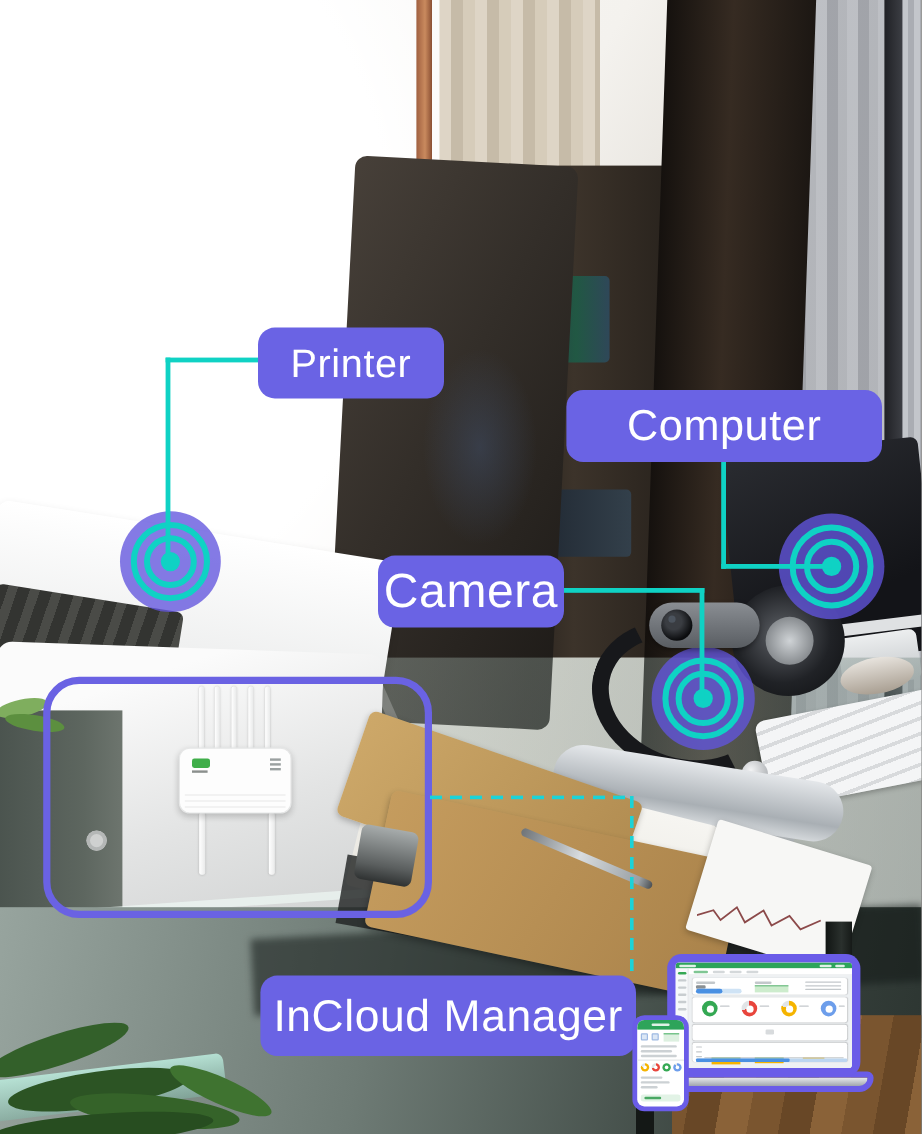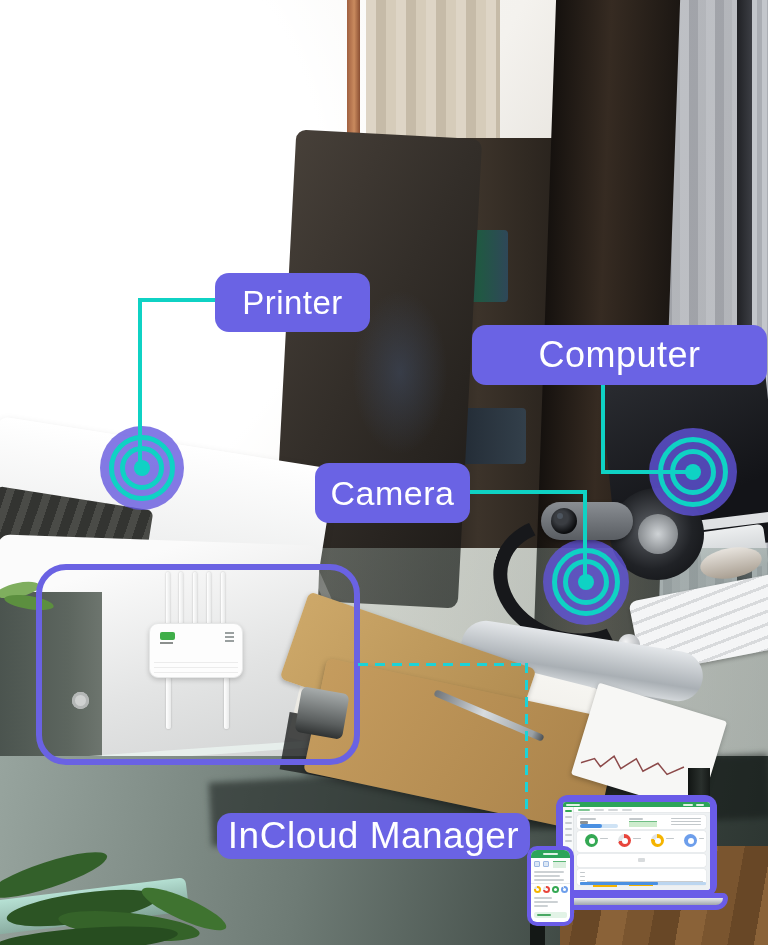--- a/index.html
+++ b/index.html
@@ -120,23 +120,23 @@
   .dot{background:var(--connector-teal);}
 
   .line{background:var(--connector-teal);z-index:22;}
   .dash-h{background:repeating-linear-gradient(90deg,var(--dashed-cyan) 0 10px,transparent 10px 17px);z-index:22;}
   .dash-v{background:repeating-linear-gradient(180deg,var(--dashed-cyan) 0 10px,transparent 10px 17px);z-index:22;}
 
   .callout{background:var(--label-bg);color:var(--label-text);border-radius:14px;
         display:flex;align-items:center;justify-content:center;z-index:30;
         letter-spacing:.5px;}
   .co-printer {left:215px;top:273px;width:155px;height:59px;font-size:33px;}
-  .co-computer{left:472px;top:325px;width:295px;height:60px;font-size:36px;}
-  .co-camera  {left:315px;top:463px;width:155px;height:60px;font-size:34px;}
-  .co-incloud {left:217px;top:813px;width:313px;height:46px;font-size:37px;}
+  .co-computer{left:472px;top:325px;width:263px;height:60px;font-size:36px;}
+  .co-camera  {left:315px;top:463px;width:155px;height:60px;font-size:40px;}
+  .co-incloud {left:217px;top:813px;width:313px;height:67px;font-size:37px;}
 
   .odu-box{left:36px;top:564px;width:324px;height:201px;border:6px solid var(--odu-box-border);
         border-radius:30px;z-index:18;}
   .odu-text{left:36px;top:724px;width:324px;text-align:center;font-size:37px;font-weight:700;
         color:var(--odu-text);z-index:19;letter-spacing:1px;}
   .ant{background:linear-gradient(90deg,#ffffff,#e9eaea);border-radius:2px;z-index:19;
         box-shadow:0 0 2px rgba(0,0,0,.25);}
   .odu-body{left:149px;top:623px;width:94px;height:55px;background:#fdfdfd;border-radius:9px;
         border:1px solid #e6e7e7;z-index:19;box-shadow:0 2px 5px rgba(0,0,0,.18);}
   .odu-logo{left:10px;top:8px;width:15px;height:8px;background:#3fae49;border-radius:2px;}

